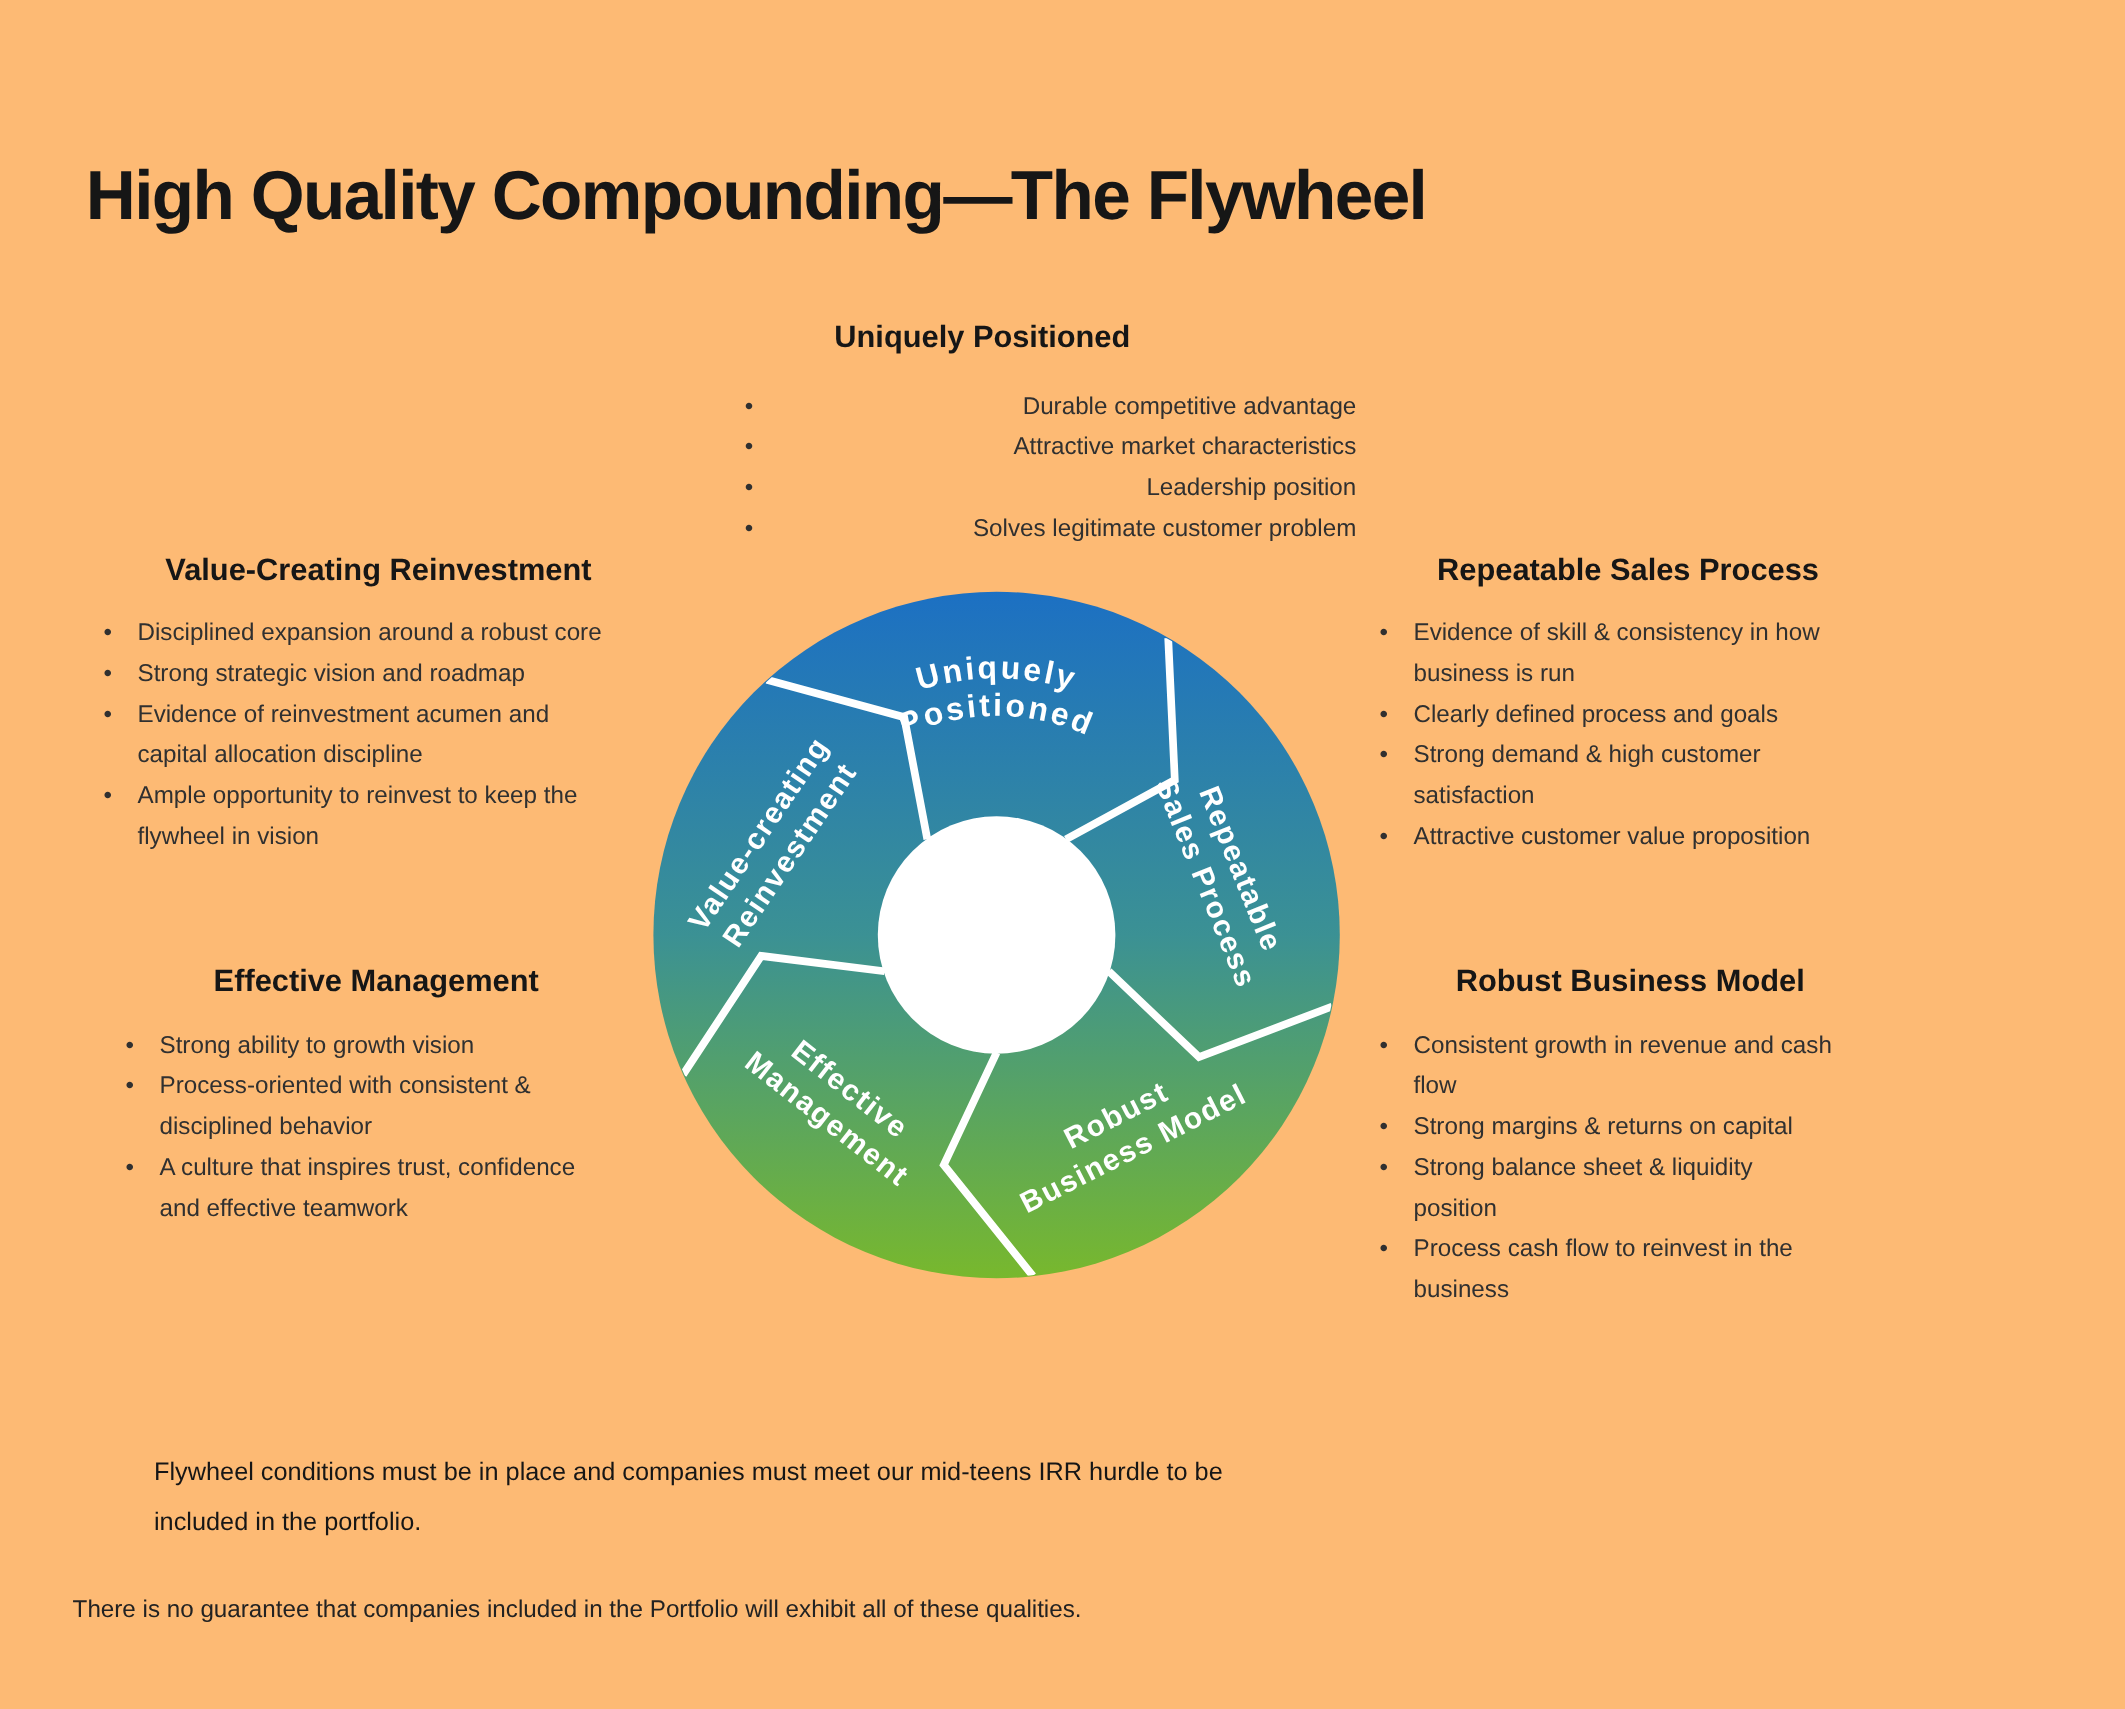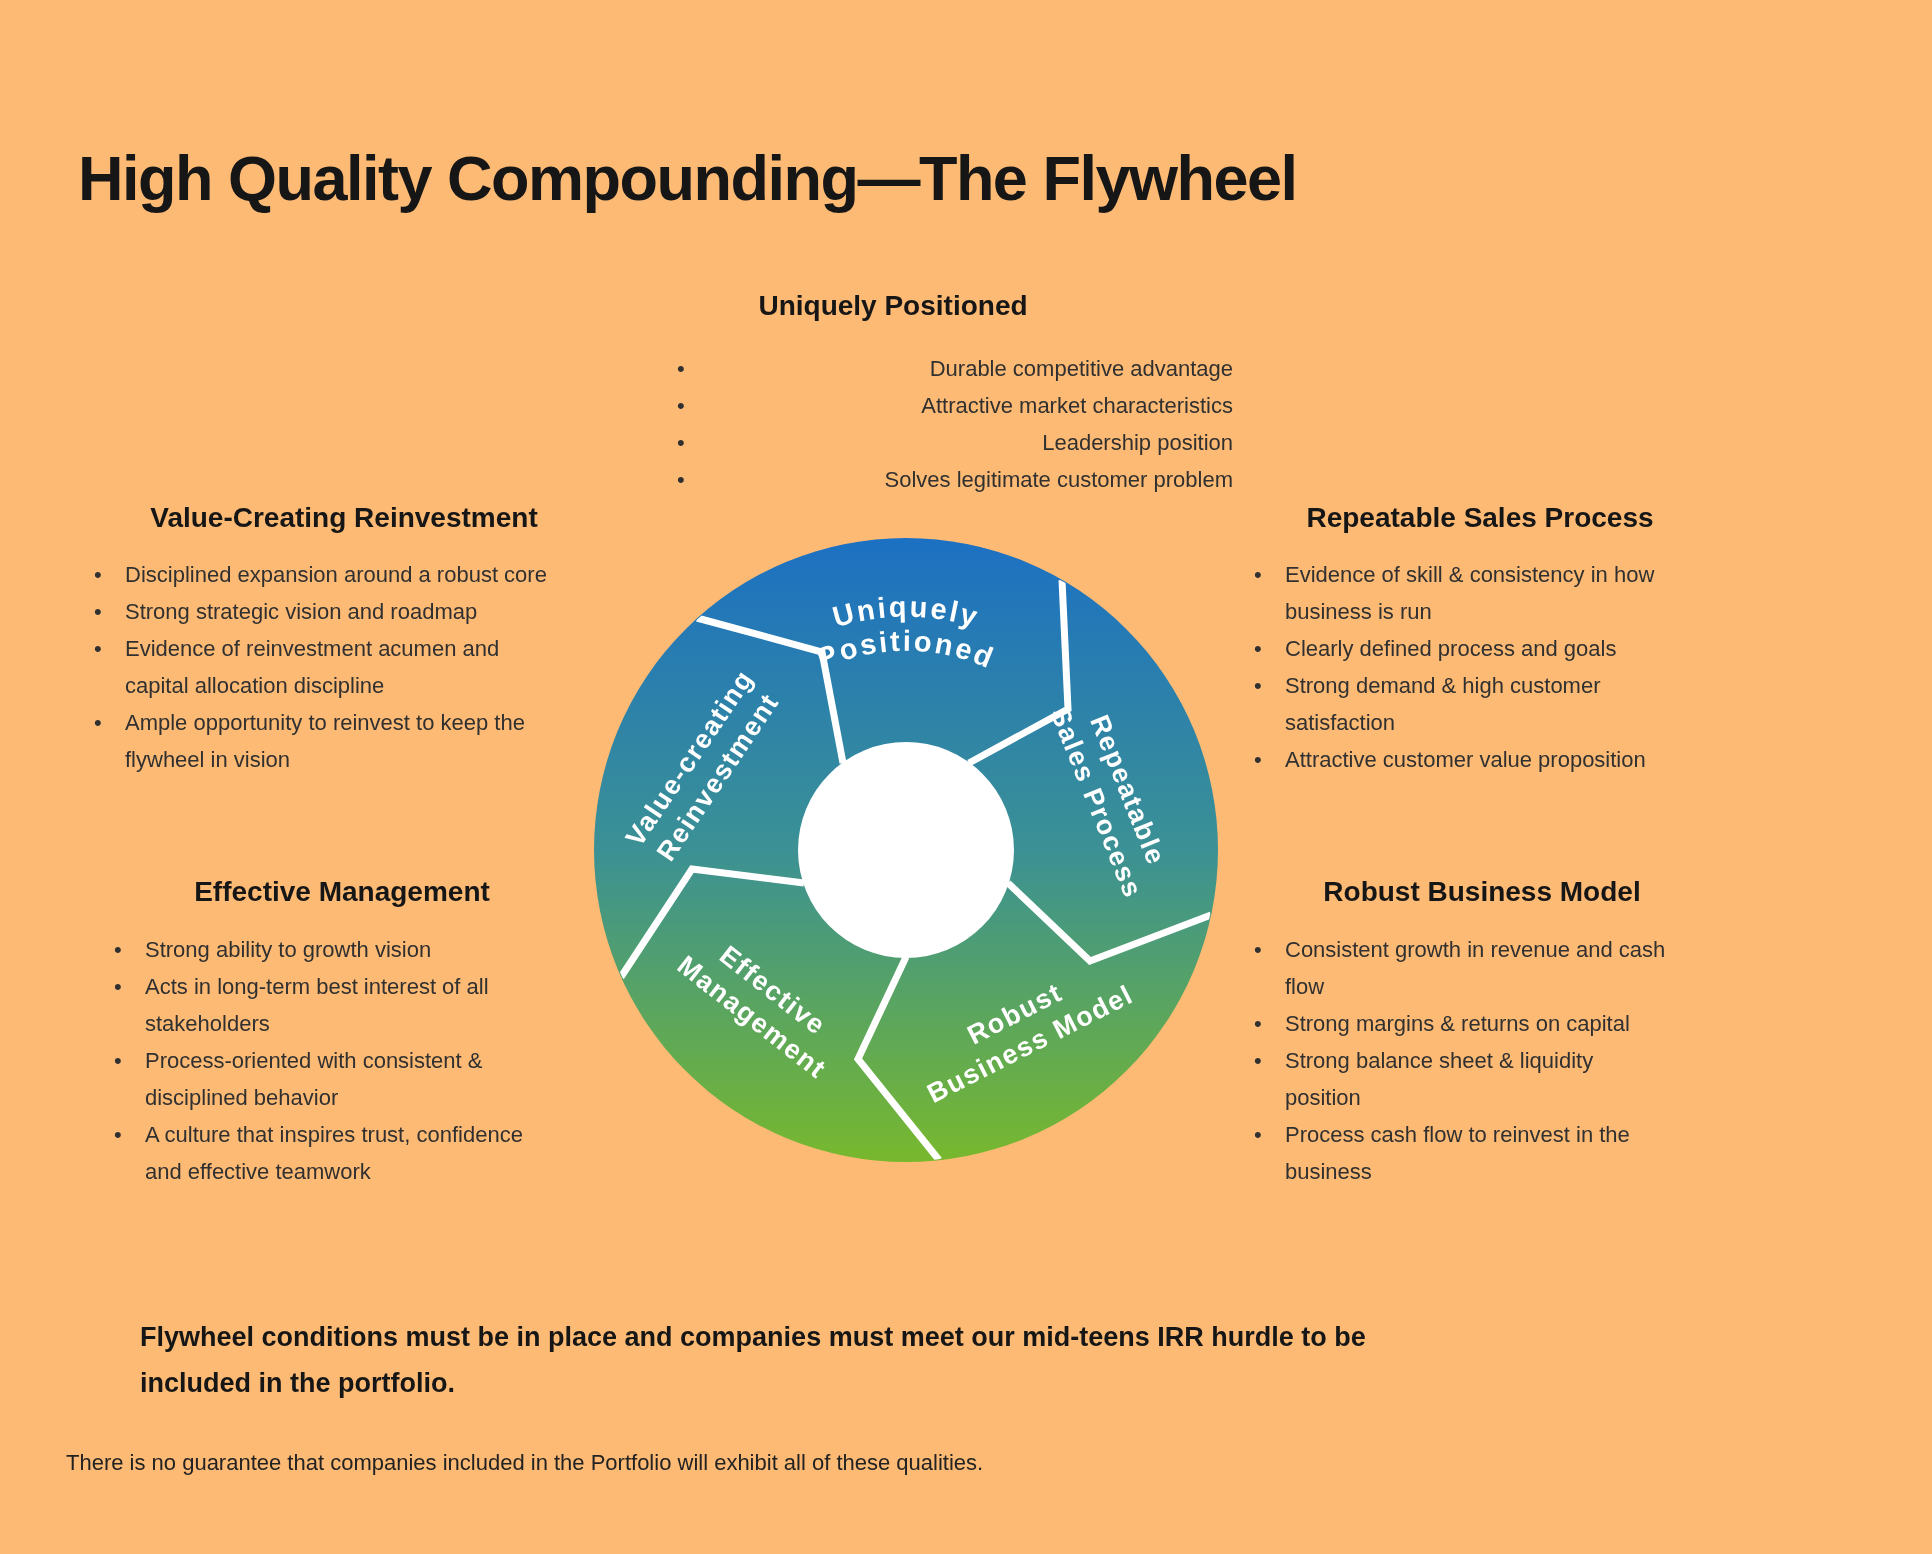--- a/index.html
+++ b/index.html
@@ -44,21 +44,21 @@
   .b-rbm{left:1250px;top:931px;}
   .wheel{
     position:absolute;left:586px;top:530px;width:640px;height:640px;
   }
   .wheel text{
     font-family:"Liberation Sans", sans-serif;
     font-weight:700;
   }
   .statement{
     position:absolute;left:140px;top:1314px;
-    font-size:27px;font-weight:700;color:#161616;
+    font-size:23px;font-weight:400;color:#161616;
     line-height:46px;white-space:pre-line;width:1700px;
   }
   .footnote{
     position:absolute;left:66px;top:1450px;
     font-size:22px;font-weight:400;color:#222222;
   }
 </style>
 </head>
 <body>
 
@@ -90,22 +90,20 @@
 business is run</li>
     <li>Clearly defined process and goals</li>
     <li>Strong demand &amp; high customer
 satisfaction</li>
     <li>Attractive customer value proposition</li>
   </ul>
 
   <div class="sec-heading h-em">Effective Management</div>
   <ul class="bullets b-em">
     <li>Strong ability to growth vision</li>
-    <li>Acts in long-term best interest of all
-stakeholders</li>
     <li>Process-oriented with consistent &amp;
 disciplined behavior</li>
     <li>A culture that inspires trust, confidence
 and effective teamwork</li>
   </ul>
 
   <div class="sec-heading h-rbm">Robust Business Model</div>
   <ul class="bullets b-rbm">
     <li>Consistent growth in revenue and cash
 flow</li>

